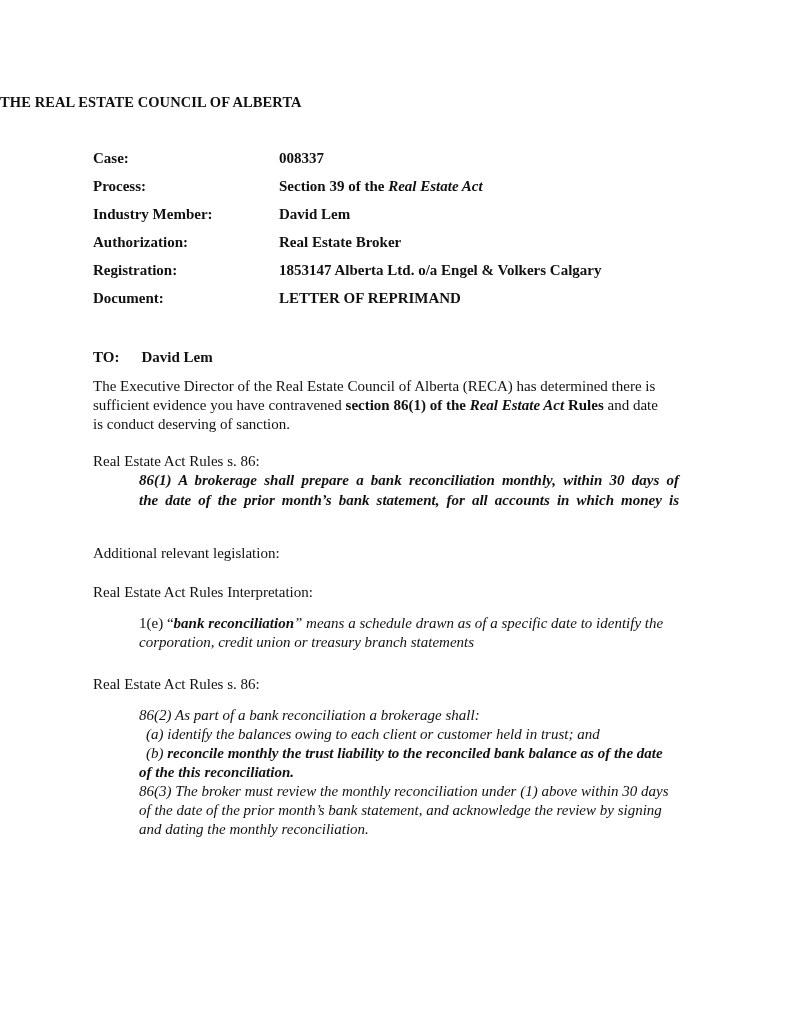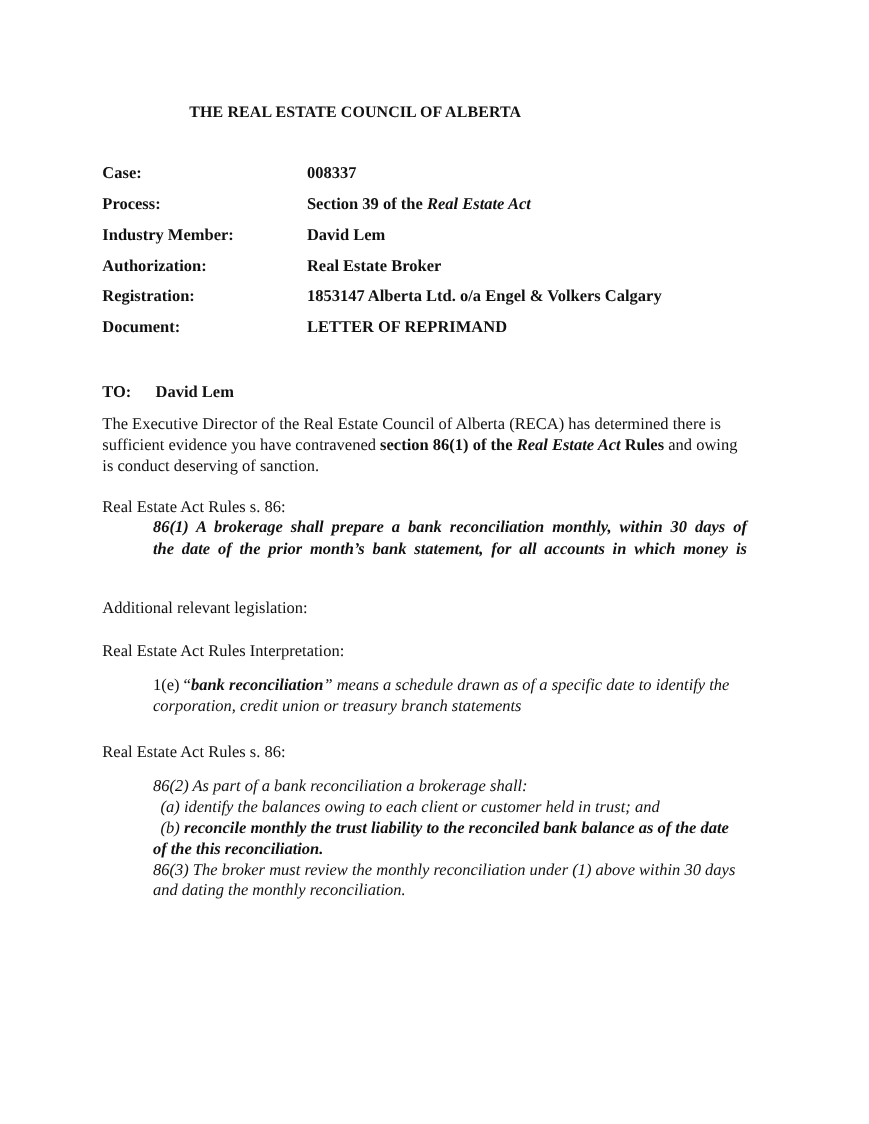--- a/index.html
+++ b/index.html
@@ -1,19 +1,19 @@
 <!DOCTYPE html>
 <html><head>
   <meta charset="utf-8">
   <style>
     html, body { margin: 0; padding: 0; background: #ffffff; }
     body { width: 790px; height: 1022px; position: relative; overflow: hidden;
            font-family: "Liberation Serif", "DejaVu Serif", serif; color: #111; }
     .page { position: absolute; left: 0; top: 0; width: 790px; height: 1022px; }
-    .title { position: absolute; top: 94px; left: 0; width: 646px; text-align: center;
+    .title { position: absolute; top: 94px; left: 0; width: 646px; 
              font-weight: bold; font-size: 14.5px; letter-spacing: 0.1px; }
     .meta-row { position: absolute; left: 93px; height: 20px; font-size: 15px; font-weight: bold; white-space: nowrap; }
     .meta-label { position: absolute; left: 0; }
     .meta-value { position: absolute; left: 186px; }
     .it { font-style: italic; margin-top: 12px; }
     .b { font-weight: bold; }
     .to-row { position: absolute; left: 93px; top: 349px; font-size: 15px; font-weight: bold; white-space: nowrap; }
     .to-row .to-name { margin-left: 22px; }
     .para { position: absolute; left: 93px; width: 610px; font-size: 15px; line-height: 19px; }
     .line { position: absolute; left: 93px; font-size: 15px; white-space: nowrap; }
@@ -54,21 +54,21 @@
     <span class="meta-label">Document:</span>
     <span class="meta-value">LETTER OF REPRIMAND</span>
   </div>
 
   <div class="to-row">
     <span>TO:</span><span class="to-name">David Lem</span>
   </div>
 
   <div class="para" style="top:377px;">
     <div>The Executive Director of the Real Estate Council of Alberta (RECA) has determined there is</div>
-    <div><span>sufficient evidence you have contravened </span><span class="b">section 86(1) of the </span><span class="b it">Real Estate Act</span><span class="b"> Rules</span><span> and owing</span></div>
+    <div><span>sufficient evidence you have contravened </span><span class="b">section 86(1) of the </span><span class="b it">Real Estate Act</span><span class="b"> Rules</span><span> and date</span></div>
     <div>is conduct deserving of sanction.</div>
   </div>
 
   <div class="line" style="top:453px;">Real Estate Act Rules s. 86:</div>
   <div class="justify-block" style="top:471px;">
     <span class="jl">86(1) A brokerage shall prepare a bank reconciliation monthly, within 30 days of</span>
     <span class="jl">the date of the prior month’s bank statement, for all accounts in which money is</span>
   </div>
 
   <div class="line" style="top:545px;">Additional relevant legislation:</div>
@@ -79,16 +79,17 @@
     <div>corporation, credit union or treasury branch statements</div>
   </div>
 
   <div class="line" style="top:676px;">Real Estate Act Rules s. 86:</div>
   <div class="indent it" style="top:694px;">
     <div>86(2) As part of a bank reconciliation a brokerage shall:</div>
     <div style="padding-left:7px;">(a) identify the balances owing to each client or customer held in trust; and</div>
     <div style="padding-left:7px;"><span>(b) </span><span class="b">reconcile monthly the trust liability to the reconciled bank balance as of the date</span></div>
     <div class="b">of the this reconciliation.</div>
     <div>86(3) The broker must review the monthly reconciliation under (1) above within 30 days</div>
+    <div>of the date of the prior month’s bank statement, and acknowledge the review by signing</div>
     <div>and dating the monthly reconciliation.</div>
   </div>
 
 </div>
 
 </body></html>

